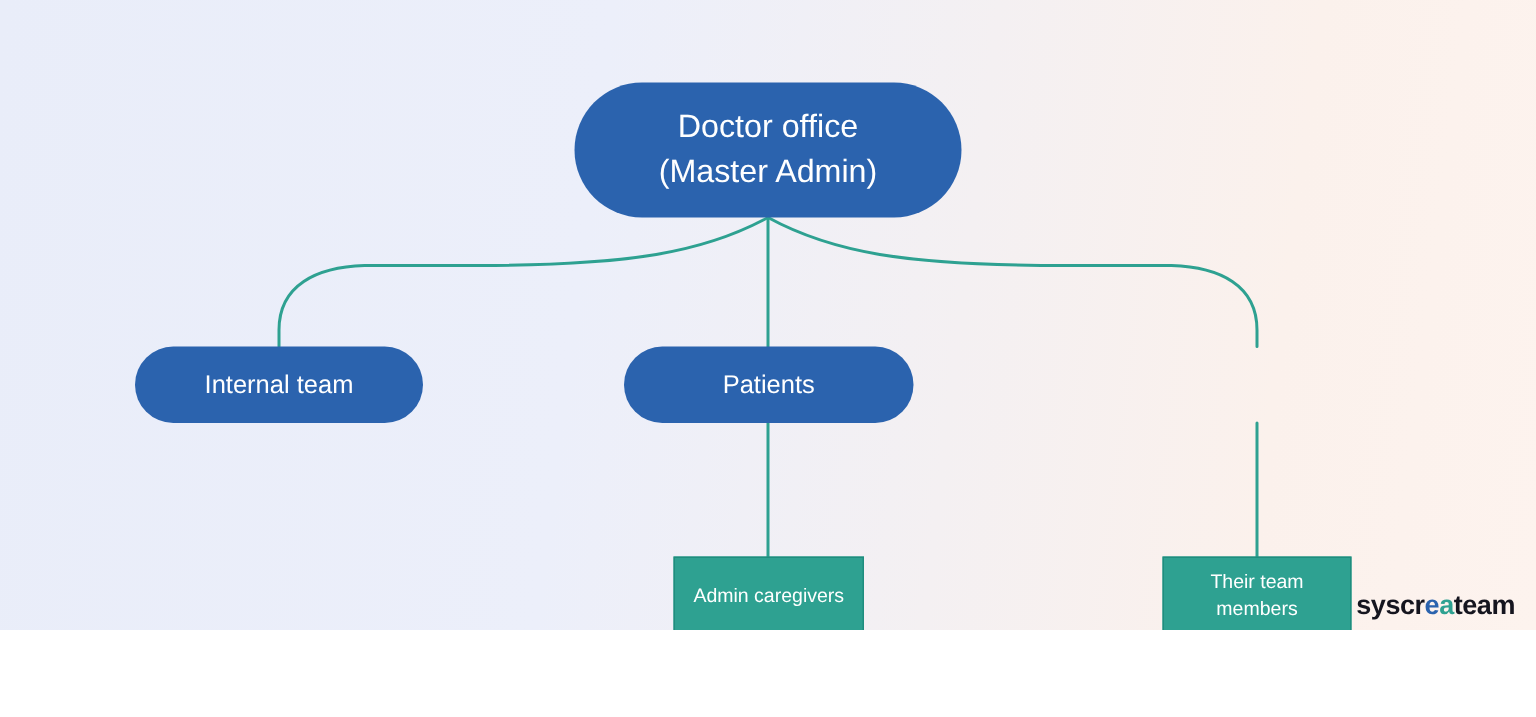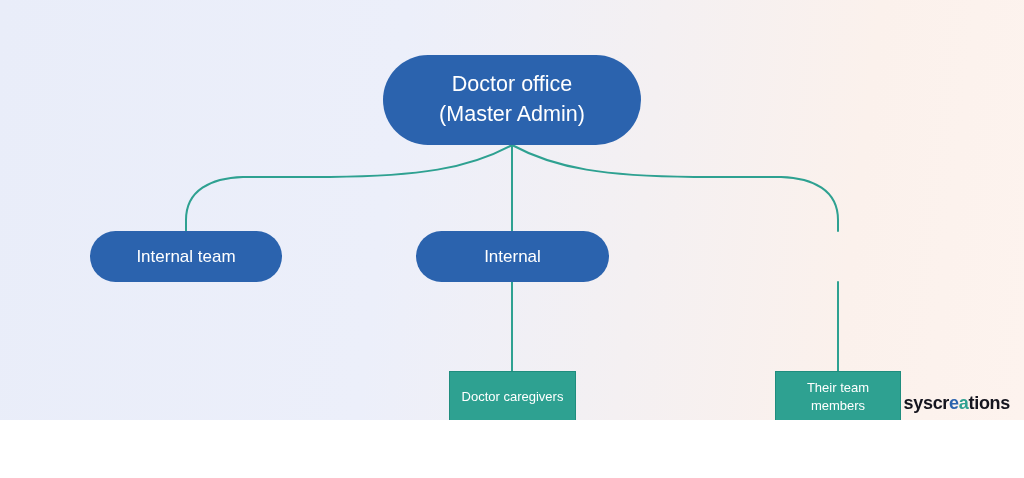--- a/index.html
+++ b/index.html
@@ -60,24 +60,24 @@
       <path d="M512,282 L512,371"></path>
       <path d="M838,282 L838,371"></path>
     </g>
   </svg>
 
   <div class="node node-blue node-root">Doctor office
 (Master Admin)</div>
 
   <div class="node node-blue node-pill node-internal">Internal team</div>
 
-  <div class="node node-blue node-pill node-patients">Internal</div>
+  <div class="node node-blue node-pill node-patients">Patients</div>
 
 
-  <div class="node node-teal node-caregivers">Doctor caregivers</div>
+  <div class="node node-teal node-caregivers">Admin caregivers</div>
 
   <div class="node node-teal node-members">Their team members</div>
 
   <div class="logo">
-    <span>syscr</span><span class="glyph-e">e</span><span class="glyph-a">a</span><span>tions</span>
+    <span>syscr</span><span class="glyph-e">e</span><span class="glyph-a">a</span><span>team</span>
   </div>
 
 </div>
 
 </body></html>

